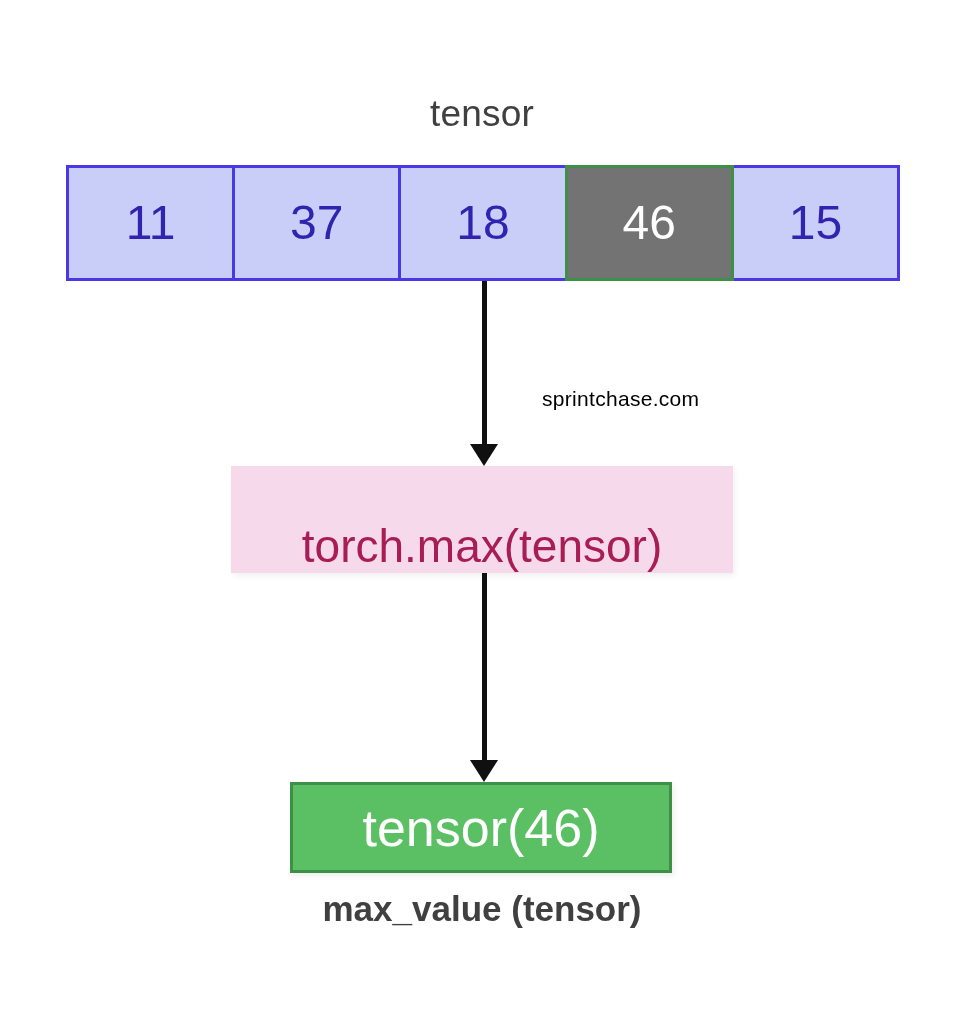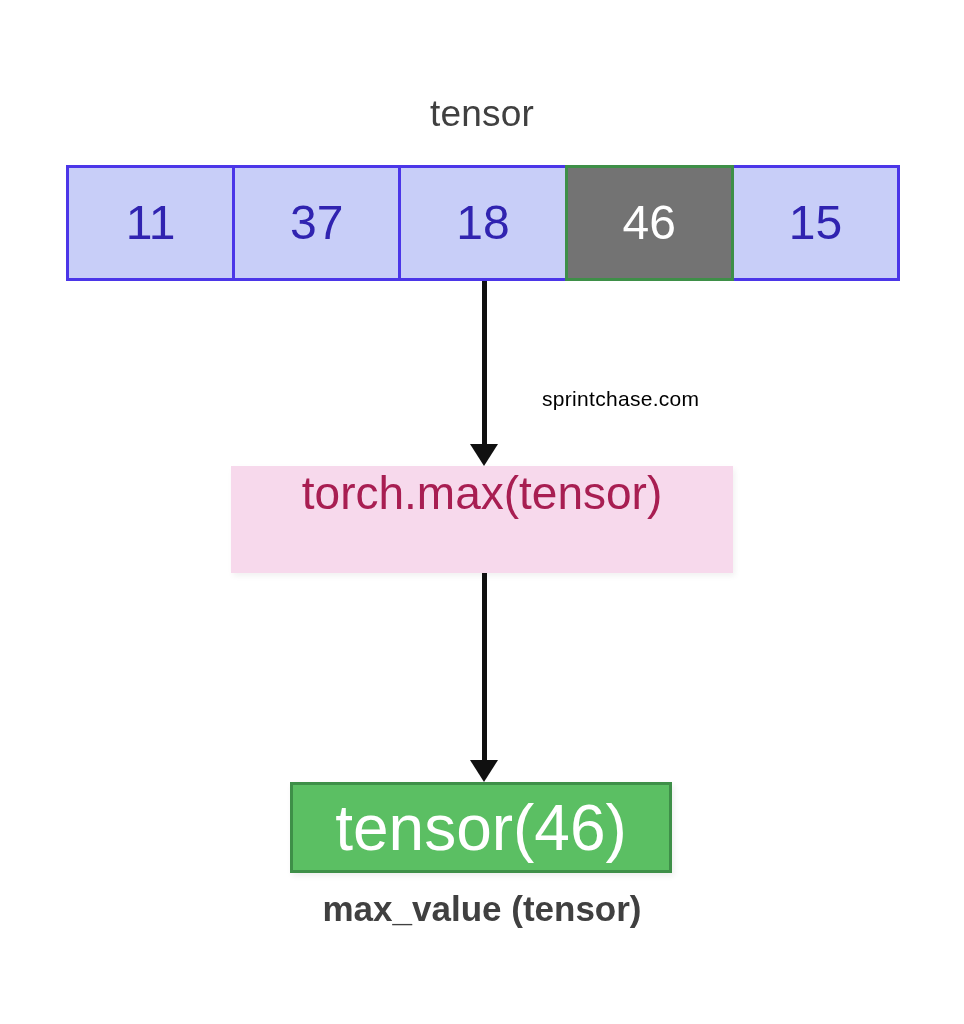--- a/index.html
+++ b/index.html
@@ -95,41 +95,41 @@
 
   
   .op-box {
     position: absolute;
     left: 231px;
     top: 466px;
     width: 502px;
     height: 107px;
     background: #F7D9EC;
     display: flex;
-    align-items: flex-start;
+    align-items: flex-end;
     justify-content: center;
     font-size: 46px;
     color: #A81E52;
     box-shadow: 2px 3px 6px rgba(0,0,0,0.06);
   }
 
   
   .result-box {
     position: absolute;
     left: 290px;
     top: 782px;
     width: 382px;
     height: 91px;
     box-sizing: border-box;
     background: #5BBF63;
     border: 3px solid #3E8F48;
     display: flex;
     align-items: center;
     justify-content: center;
-    font-size: 64px;
+    font-size: 52px;
     color: #ffffff;
     box-shadow: 2px 3px 6px rgba(0,0,0,0.07);
   }
   .result-caption {
     position: absolute;
     left: 0;
     top: 889px;
     width: 964px;
     text-align: center;
     font-size: 35px;

